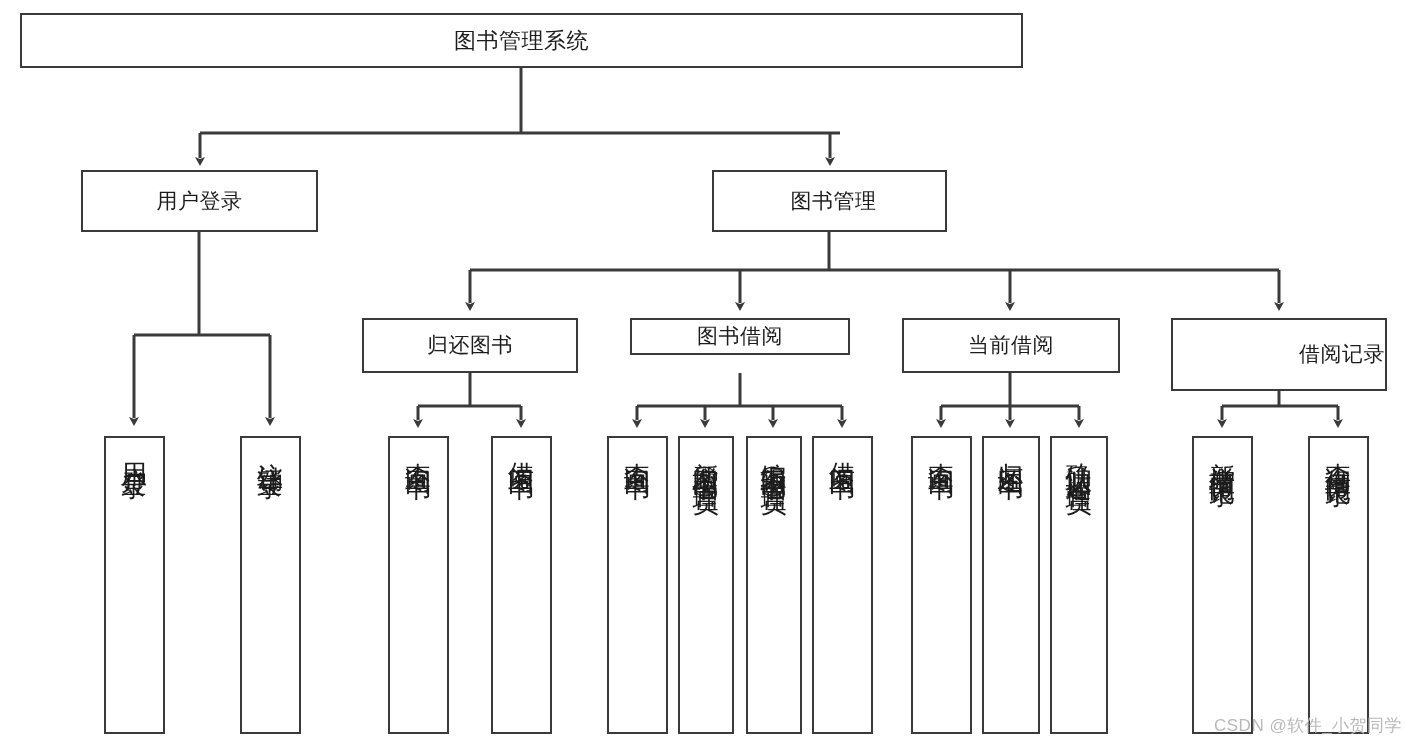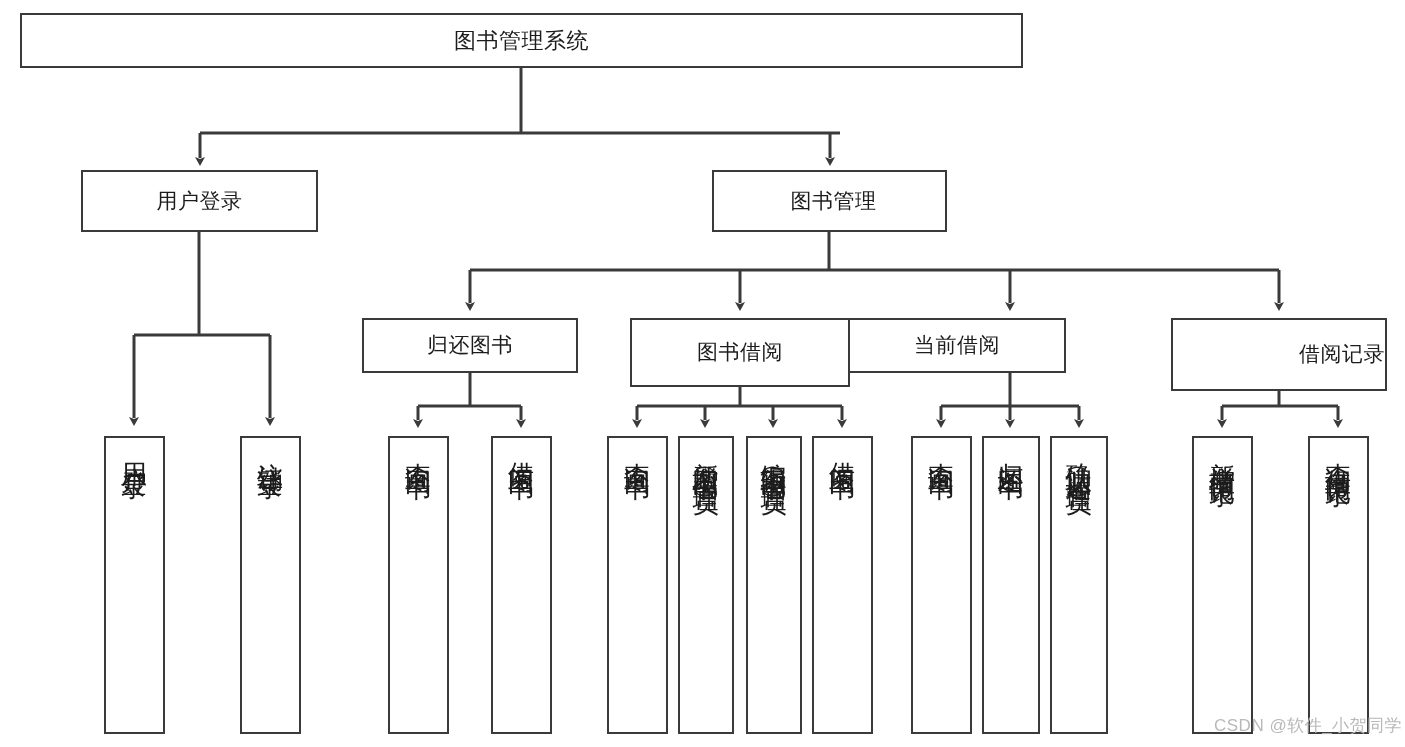--- a/index.html
+++ b/index.html
@@ -140,24 +140,24 @@
   <div class="node h" style="left:81px; top:170px; width:237px; height:62px;">
     <span class="lbl">用户登录</span>
   </div>
   <div class="node h" style="left:712px; top:170px; width:235px; height:62px;padding-left:8px;">
     <span class="lbl">图书管理</span>
   </div>
 
   <div class="node h" style="left:362px; top:318px; width:216px; height:55px;">
     <span class="lbl">归还图书</span>
   </div>
-  <div class="node h" style="left:630px; top:318px; width:220px; height:69px;">
+  <div class="node h" style="left:630px; top:318px; width:220px; height:37px;">
     <span class="lbl">图书借阅</span>
   </div>
-  <div class="node h" style="left:848px; top:318px; width:218px; height:55px;">
+  <div class="node h" style="left:902px; top:318px; width:218px; height:55px;">
     <span class="lbl">当前借阅</span>
   </div>
   <div class="node h" style="left:1171px; top:318px; width:216px; height:73px;justify-content:flex-end;">
     <span class="lbl">借阅记录</span>
   </div>
 
   <div class="node v" style="left:104px; top:436px; width:61px; height:298px;">
     <span class="lbl">用户登录</span>
   </div>
   <div class="node v" style="left:240px; top:436px; width:61px; height:298px;">

